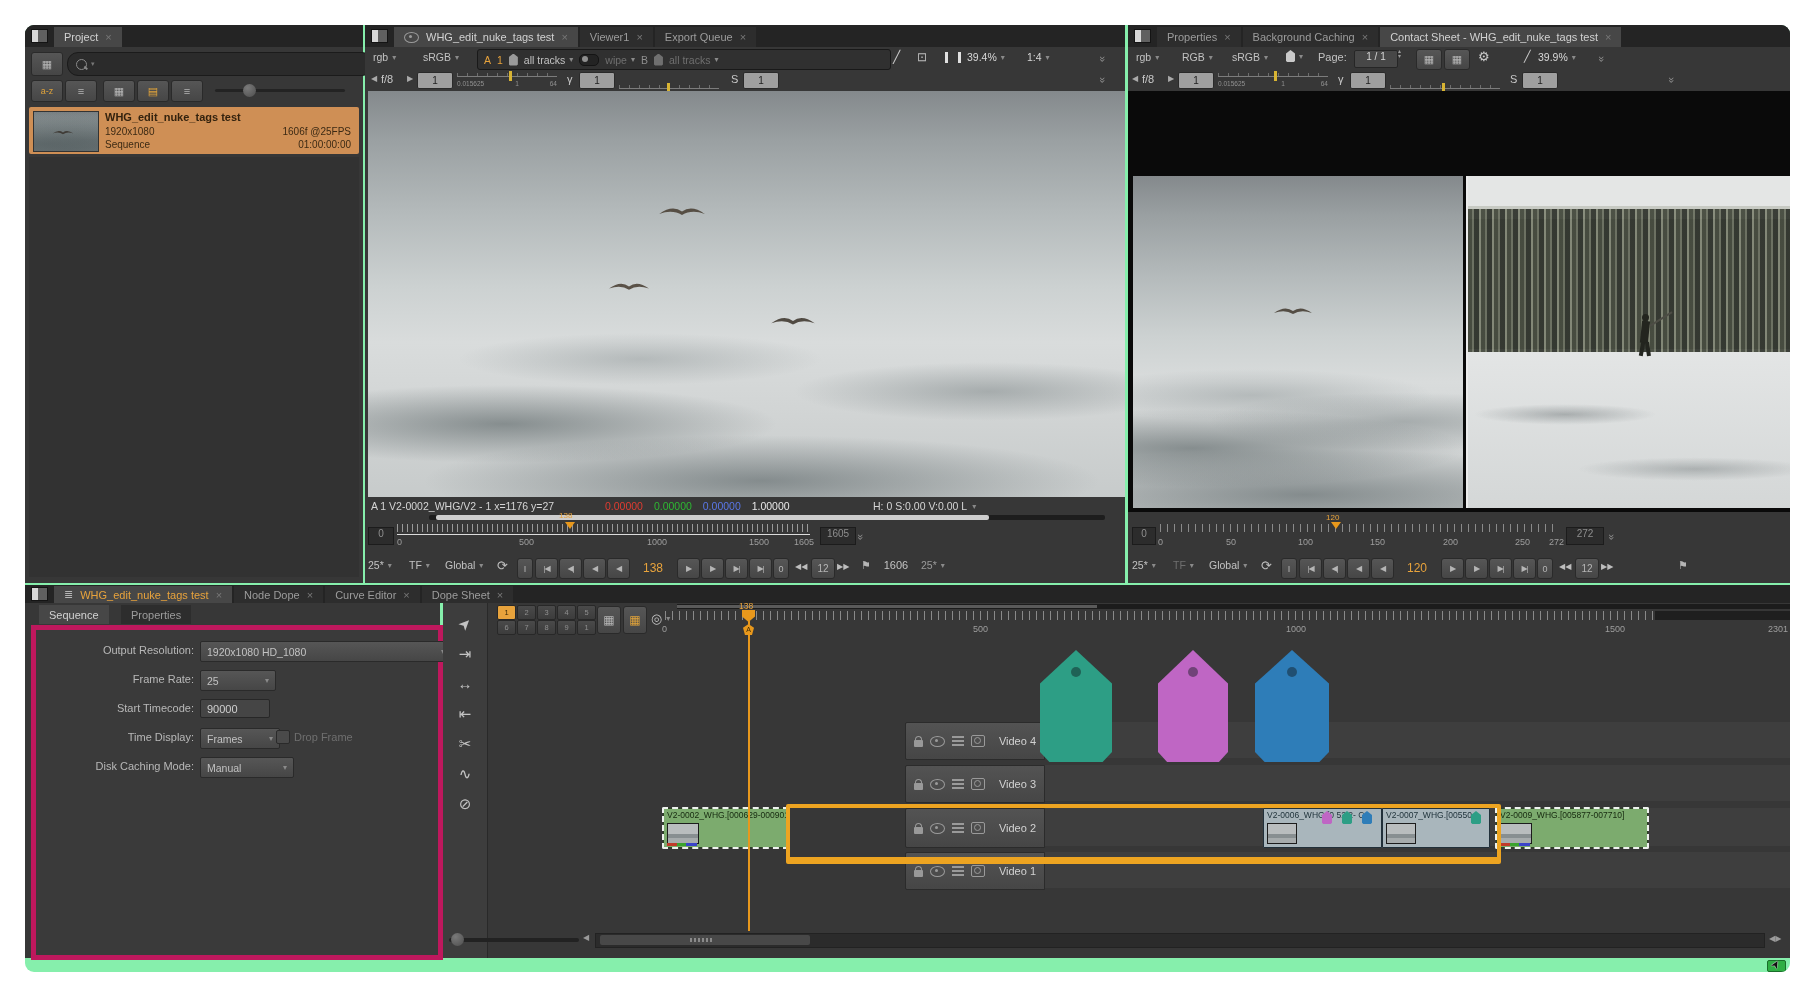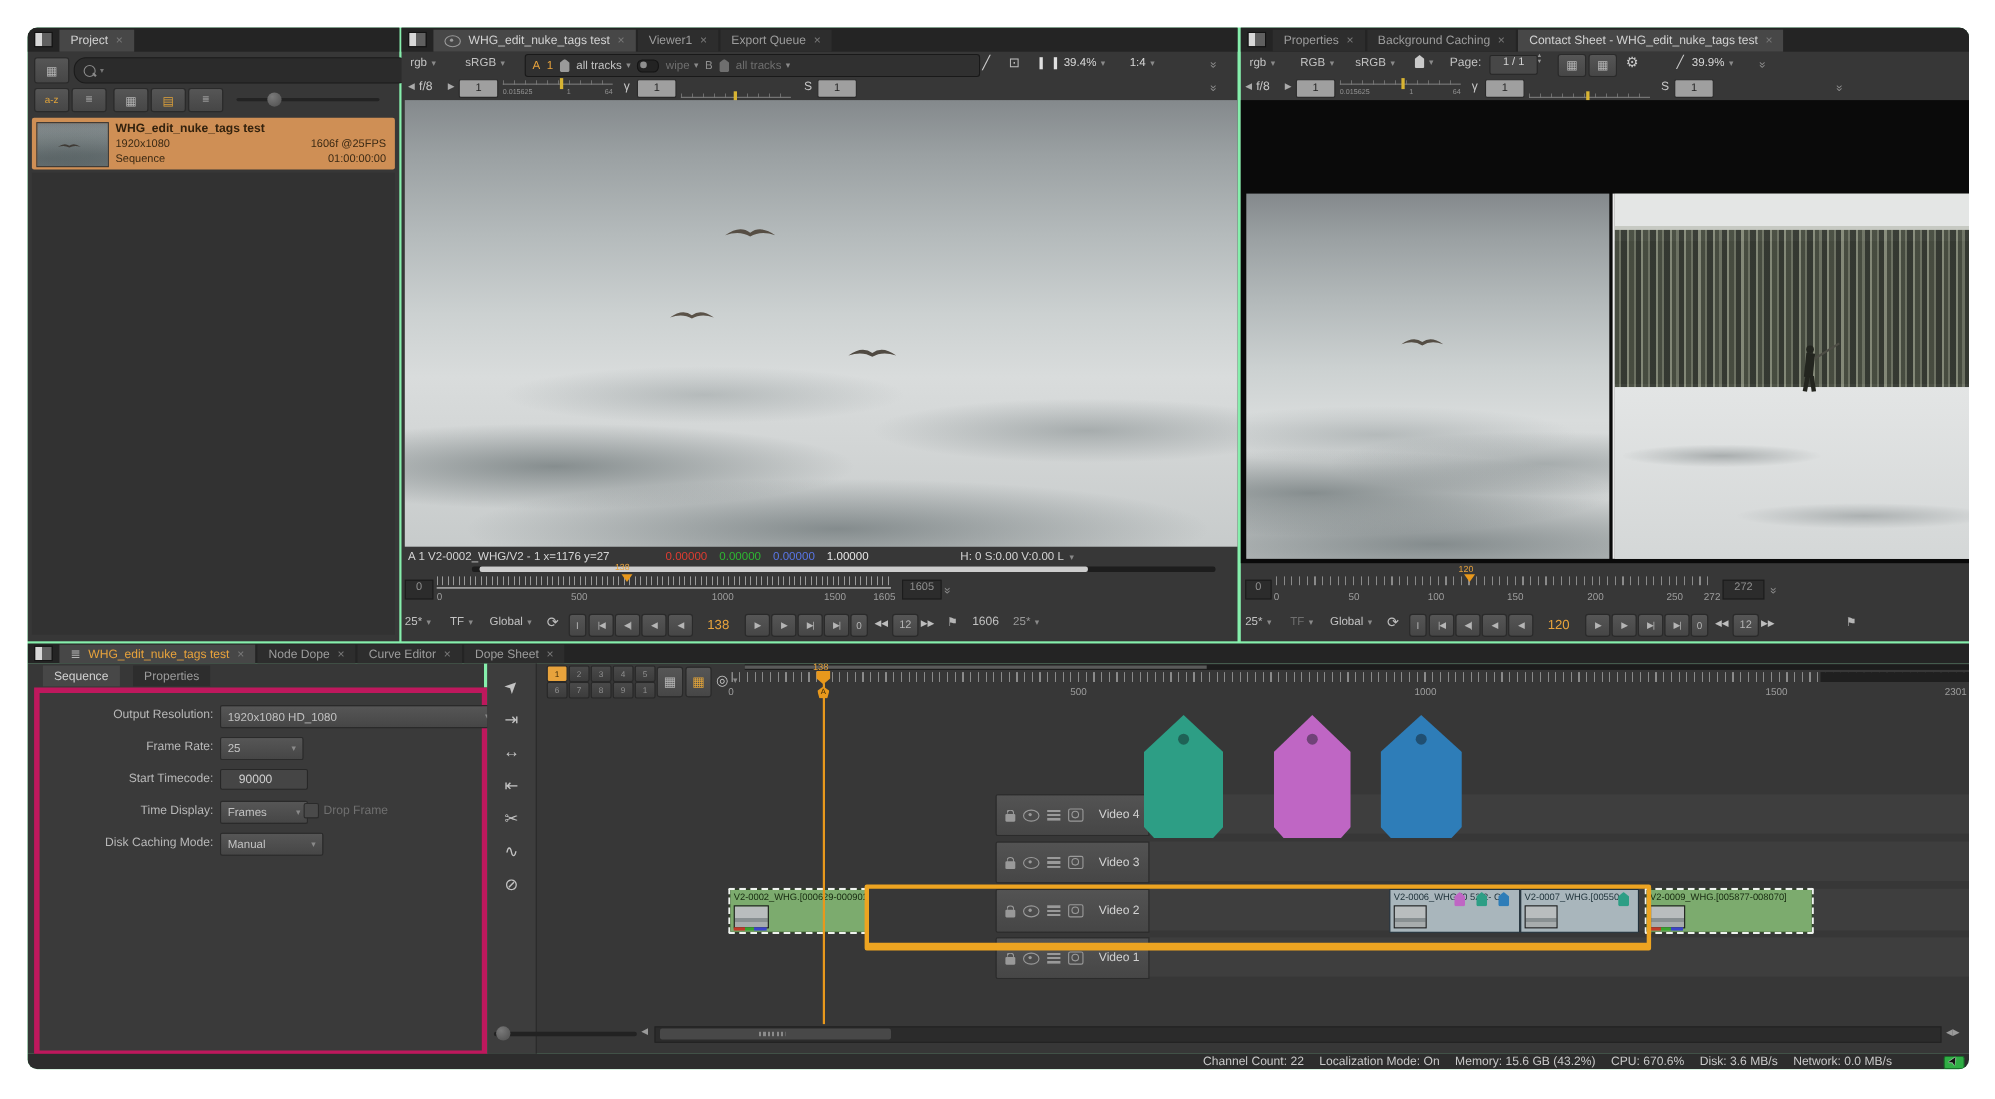--- a/index.html
+++ b/index.html
@@ -563,21 +563,21 @@
     <div class="a" style="left:6px;top:22px;width:402px;height:325px;background:#3a3a3a;border:5px solid #be185d">
       <div class="a" style="left:0;top:14px;width:158px;text-align:right;color:#b8b8b8">Output Resolution:</div>
       <div class="dd a btn" style="left:164px;top:11px;width:238px;height:19px;justify-content:space-between;padding:0 6px;border-radius:2px">
             <span>1920x1080 HD_1080</span>
           </div>
       <div class="a" style="left:0;top:43px;width:158px;text-align:right;color:#b8b8b8">Frame Rate:</div>
       <div class="dd a btn" style="left:164px;top:40px;width:62px;height:19px;justify-content:space-between;padding:0 6px;border-radius:2px">
             <span>25</span>
           </div>
       <div class="a" style="left:0;top:72px;width:158px;text-align:right;color:#b8b8b8">Start Timecode:</div>
-      <div class="a" style="left:164px;top:69px;width:62px;height:17px;background:#454545;border:1px solid #272727;border-radius:2px;color:#d0d0d0;display:flex;align-items:center;padding-left:16px">
+      <div class="a" style="left:164px;top:69px;width:62px;height:17px;background:#454545;border:1px solid #272727;border-radius:2px;color:#d0d0d0;display:flex;align-items:center;padding-left:6px">
             <span>90000</span>
           </div>
       <div class="a" style="left:0;top:101px;width:158px;text-align:right;color:#b8b8b8">Time Display:</div>
       <div class="dd a btn" style="left:164px;top:98px;width:66px;height:19px;justify-content:space-between;padding:0 6px;border-radius:2px">
             <span>Frames</span>
           </div>
       <div class="a" style="left:240px;top:100px;width:12px;height:12px;background:#4a4a4a;border:1px solid #2a2a2a;border-radius:2px"></div>
       <div class="a dim" style="left:258px;top:101px">Drop Frame</div>
       <div class="a" style="left:0;top:130px;width:158px;text-align:right;color:#b8b8b8">Disk Caching Mode:</div>
       <div class="dd a btn" style="left:164px;top:127px;width:80px;height:19px;justify-content:space-between;padding:0 6px;border-radius:2px">
@@ -714,44 +714,36 @@
       <span class="stag" style="left: 58px; top: 2px; background: rgb(191, 102, 196);"></span>
       <span class="stag" style="left: 78px; top: 2px; background: rgb(45, 158, 133);"></span>
       <span class="stag" style="left: 98px; top: 2px; background: rgb(46, 125, 184);"></span>
     </div>
     <div class="clip grey a" style="left:939px;width:106px;top:205px">
       <span class="nm">V2-0007_WHG.[00550</span>
       <span class="thumb" style="width:28px"></span>
       <span class="stag" style="right: 8px; top: 2px; background: rgb(45, 158, 133);"></span>
     </div>
     <div class="clip green a" style="left:1053px;width:150px;top:205px">
-      <span class="nm">V2-0009_WHG.[005877-008070]</span>
+      <span class="nm">V2-0009_WHG.[005877-007710]</span>
       <span class="thumb"></span>
       <span class="stripes"></span>
     </div>
 
     <div class="a" style="left:343px;top:201px;width:707px;height:49px;border:4px solid #eda421;border-bottom-width:7px;border-radius:2px;z-index:6;pointer-events:none"></div>
 
     <div class="a" style="left:6px;top:335px;width:130px;height:4px;background:#222;border-radius:2px">
       <div class="knob a" style="left:2px;top:-5px"></div>
     </div>
     <span class="a" style="left:140px;top:330px;color:#9a9a9a;font-size:8px">◀</span>
     <div class="a" style="left:152px;top:330px;width:1168px;height:13px;background:#2b2b2b;border:1px solid #222">
       <div class="a" style="left:4px;top:1px;width:210px;height:10px;background:#484848;border-radius:2px">
         <div class="a" style="left:90px;top:3px;width:24px;height:4px;background:repeating-linear-gradient(90deg,#8a8a8a 0 2px,transparent 2px 4px)"></div>
       </div>
     </div>
     <span class="a" style="left:1326px;top:331px;color:#9a9a9a;font-size:8px">◀▶</span>
   </div>
 
-  <div class="a" style="left:0;top:933px;width:1765px;height:14px;background:#2d2d2d;display:flex;justify-content:flex-end;align-items:center;padding-right:70px;box-sizing:border-box;font-size:11px;color:#c9c9c9">
-    <span class="seg">Channel Count: 22</span>
-    <span class="seg">Localization Mode: On</span>
-    <span class="seg">Memory: 15.6 GB (43.2%)</span>
-    <span class="seg">CPU: 670.6%</span>
-    <span class="seg">Disk: 3.6 MB/s</span>
-    <span class="seg">Network: 0.0 MB/s</span>
-  </div>
   <div class="a" style="left: 1742px; top: 935px; width: 17px; height: 10px; border: 1px solid rgb(26, 110, 42); border-radius: 2px; background: rgb(47, 174, 68);"></div>
   <div class="a" style="left:1746px;top:933px;color:#111;font-size:11px;transform:rotate(-60deg);text-shadow:0 0 1px #fff,0 0 1px #fff">➤</div>
 
 </div>
 </div>
 
 </body></html>

